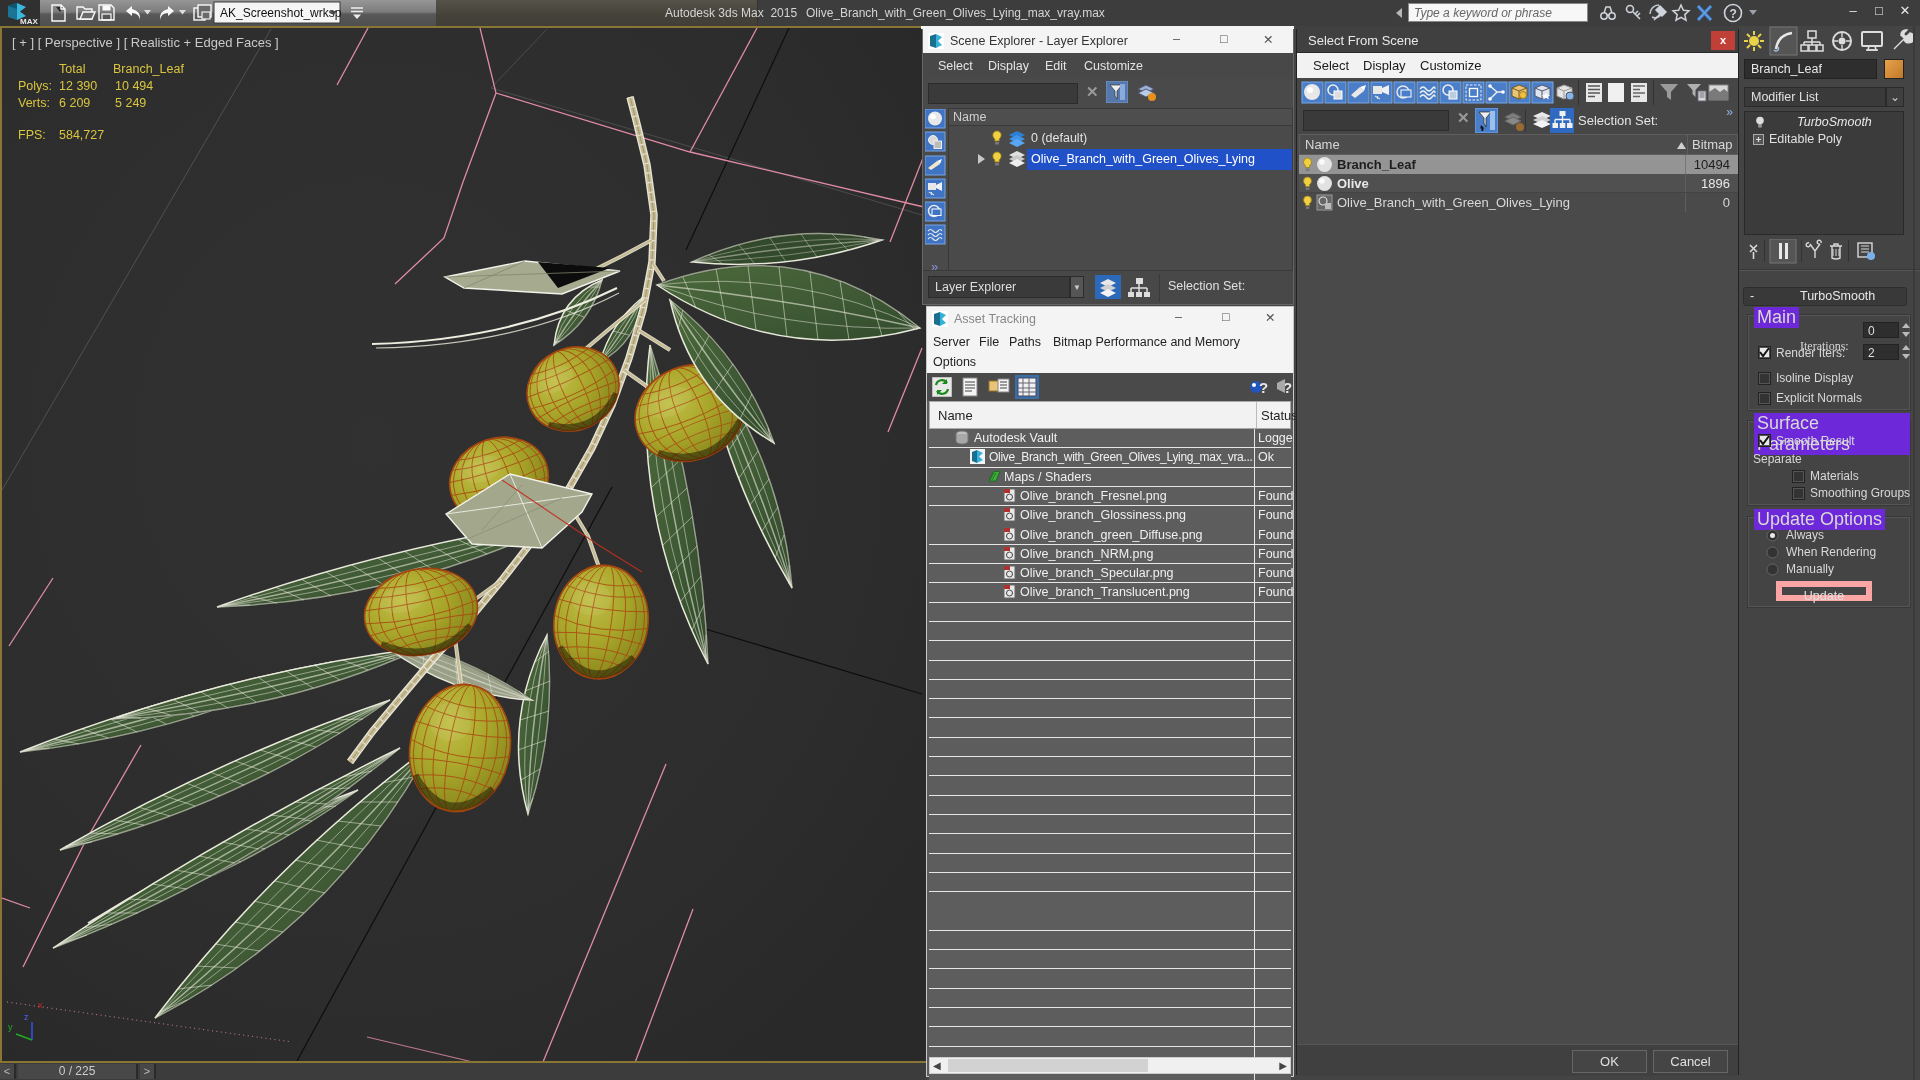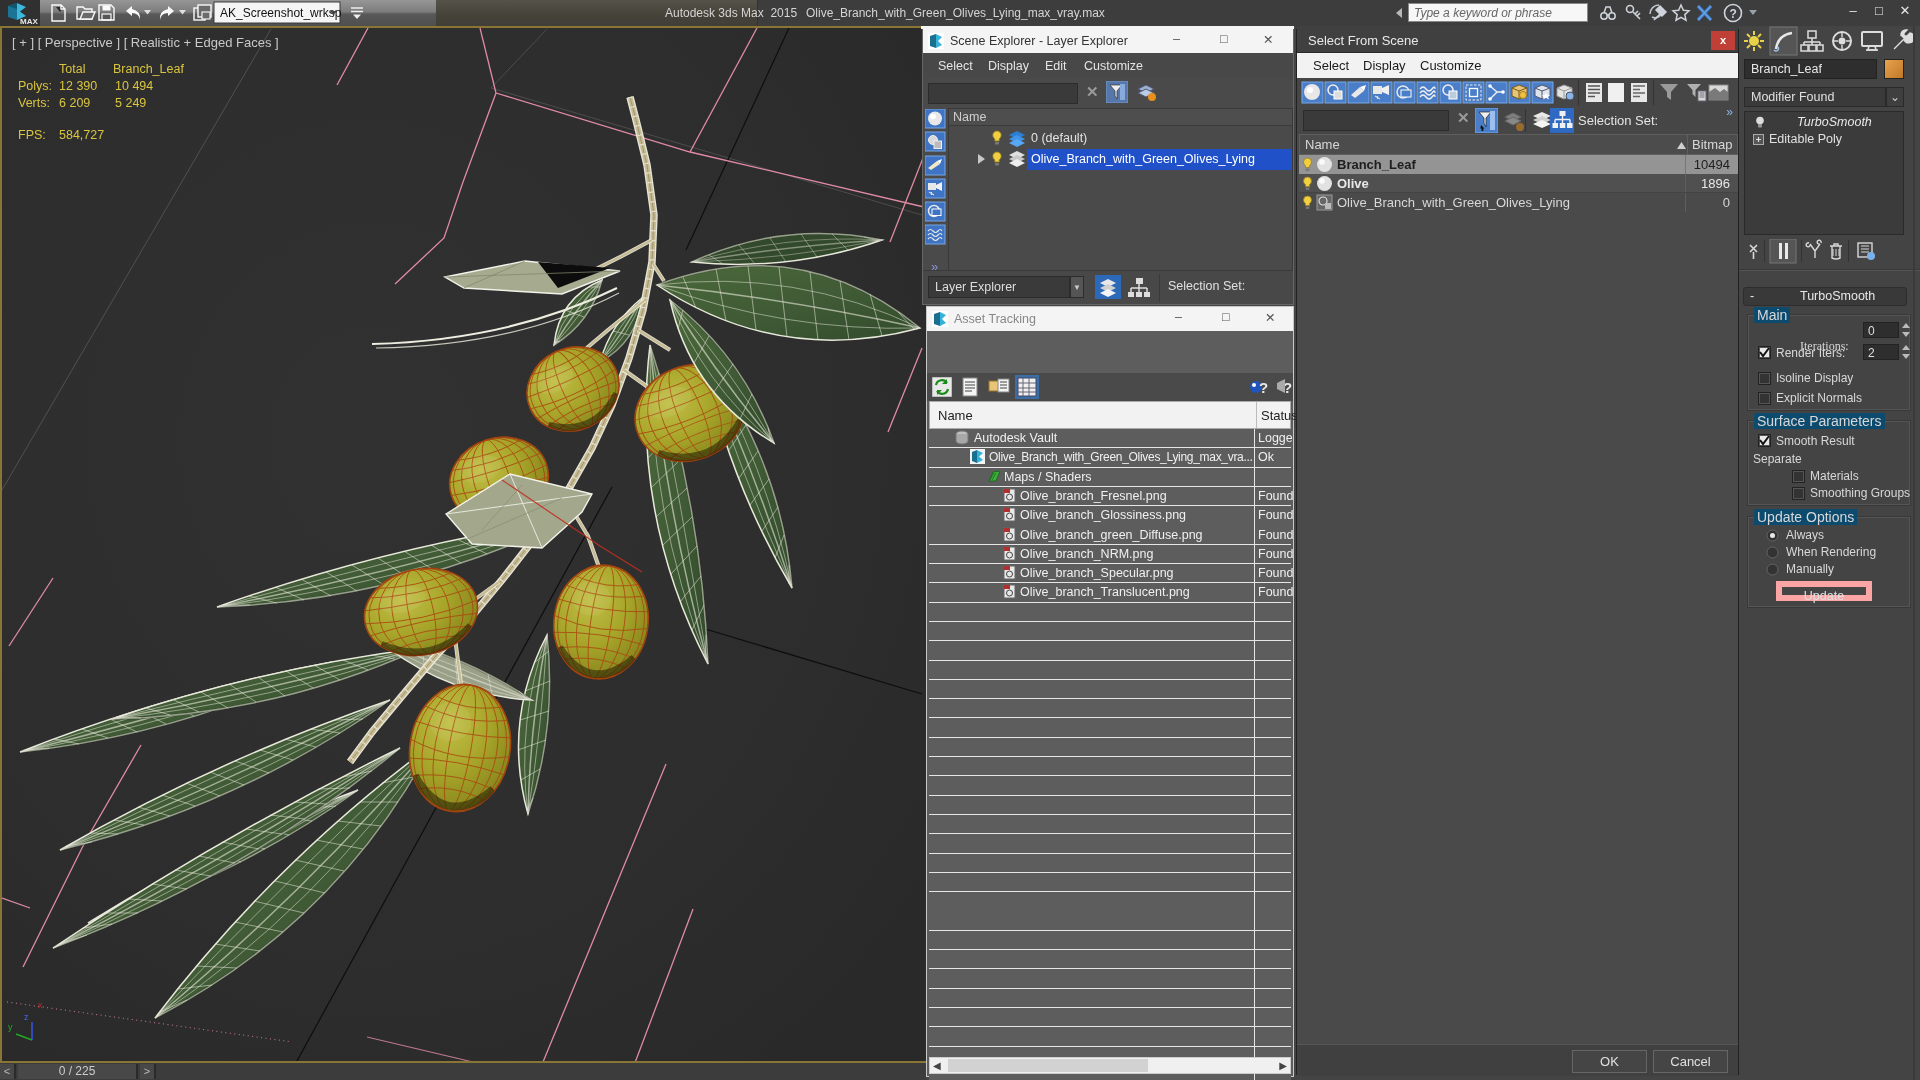--- a/index.html
+++ b/index.html
@@ -40,21 +40,21 @@
 
 #asset { position:absolute; left:926px; top:306px; width:368px; height:771px; background:#5d5d5d;
   border:1px solid #c8c8c8; }
 
 #selscene { position:absolute; left:1296px; top:28px; width:443px; height:1047px; background:#4a4a4a;
   border:1px solid #222; }
 
 #cmdpanel { position:absolute; left:1739px; top:26px; width:181px; height:1054px; background:#444444; }
 .grp { position:absolute; left:8px; width:164px; border:1px solid #383838; outline:1px solid #555;
   outline-offset:-2px; }
-.glabel { position:absolute; top:-8px; left:6px; background:#0c4a6e; padding:0 3px; font-size:14px; color:#d8d8d8; }
+.glabel { position:absolute; top:-8px; left:6px; background:#6d28d9; padding:0 3px; font-size:18px; color:#d8d8d8; }
 .cpt { font-size:12px; color:#d8d8d8; position:absolute; white-space:nowrap; }
 .cbox { position:absolute; width:13px; height:13px; background:#333; border:1px solid #222;
   box-shadow:0 0 0 1px #555 inset; }
 .vbox { position:absolute; width:44px; height:16px; background:#2e2e2e; border:1px solid #222;
   color:#ddd; font-size:12px; padding:1px 0 0 4px; }
 .spin { position:absolute; width:12px; height:16px; }
 </style>
 </head>
 <body>
 
@@ -714,20 +714,27 @@
     <svg width="16" height="16" style="position:absolute;left:5px;top:4px;">
       <rect width="16" height="16" fill="#fff"></rect>
       <path d="M2 3 L8 1 L8 15 L2 13 Z" fill="#1a6f8f"></path>
       <path d="M8 1 L14 4 L10 8 L14 12 L8 15 Z" fill="#35b2d9"></path>
     </svg>
     <span style="position:absolute;left:27px;top:5px;color:#888;">Asset Tracking</span>
     <span style="position:absolute;left:248px;top:3px;color:#555;">–</span>
     <span style="position:absolute;left:295px;top:3px;color:#555;">□</span>
     <span style="position:absolute;left:338px;top:3px;color:#555;">✕</span>
   </div>
+  <div style="position:absolute;left:0;top:24px;width:100%;height:42px;background:#f4f4f4;font-size:12.5px;color:#222;">
+    <span style="position:absolute;left:6px;top:4px;">Server</span>
+    <span style="position:absolute;left:52px;top:4px;">File</span>
+    <span style="position:absolute;left:82px;top:4px;">Paths</span>
+    <span style="position:absolute;left:126px;top:4px;">Bitmap Performance and Memory</span>
+    <span style="position:absolute;left:6px;top:24px;">Options</span>
+  </div>
 
   <div style="position:absolute;left:0;top:66px;width:100%;height:28px;background:#4a4a4a;">
     <svg width="20" height="20" style="position:absolute;left:5px;top:4px;">
       <rect width="20" height="20" fill="#e8e8e8" stroke="#999"></rect>
       <path d="M4 8 A6 6 0 0 1 15 6 M16 12 A6 6 0 0 1 5 14" stroke="#1a8a1a" stroke-width="2.2" fill="none"></path>
       <path d="M15 2 V7 H10 Z" fill="#1a8a1a"></path>
         <path d="M5 18 V13 H10 Z" fill="#1a8a1a"></path>
     </svg>
     <svg width="20" height="20" style="position:absolute;left:33px;top:4px;">
       <rect x="3" y="1" width="14" height="18" fill="#f4f4f4" stroke="#888"></rect>
@@ -1084,21 +1091,21 @@
     <g transform="translate(151,3)">
       <path d="M4 20 L14 10 M14 10 a5 5 0 1 0 6 -6 l-3 3 l-3 -0 l0 -3 l3 -3 a5 5 0 0 0 -6 6" fill="#ddd" stroke="#ddd" stroke-width="1.4"></path>
     </g>
   </svg>
 
   <div style="position:absolute;left:5px;top:33px;width:133px;height:20px;background:#2e2e2e;border:1px solid #222;
     color:#e8e8e8;font-size:12.5px;padding:2px 0 0 6px;">Branch_Leaf</div>
   <div style="position:absolute;left:145px;top:33px;width:20px;height:20px;background:linear-gradient(135deg,#e8a34c,#c07828);border:1px solid #222;"></div>
 
   <div style="position:absolute;left:5px;top:61px;width:142px;height:20px;background:#3a3a3a;border:1px solid #2a2a2a;
-    color:#e0e0e0;font-size:12.5px;padding:2px 0 0 6px;">Modifier Found</div>
+    color:#e0e0e0;font-size:12.5px;padding:2px 0 0 6px;">Modifier List</div>
   <div style="position:absolute;left:147px;top:61px;width:18px;height:20px;background:#3f3f3f;border:1px solid #2a2a2a;
     color:#ccc;font-size:12px;text-align:center;line-height:19px;">⌄</div>
 
   <div style="position:absolute;left:5px;top:85px;width:160px;height:124px;background:#3b3b3b;border:1px solid #2a2a2a;">
     <div style="position:absolute;left:0;top:2px;width:100%;height:17px;">
       <svg width="10" height="13" style="position:absolute;left:10px;top:2px;">
           <circle cx="5" cy="4.5" r="3.8" fill="#ddd"></circle>
           <rect x="3.2" y="8" width="3.6" height="3.5" fill="#999"></rect>
         </svg>
       <span style="position:absolute;left:52px;top:1px;color:#e8e8e8;font-size:12.5px;font-style:italic;">TurboSmooth</span>

